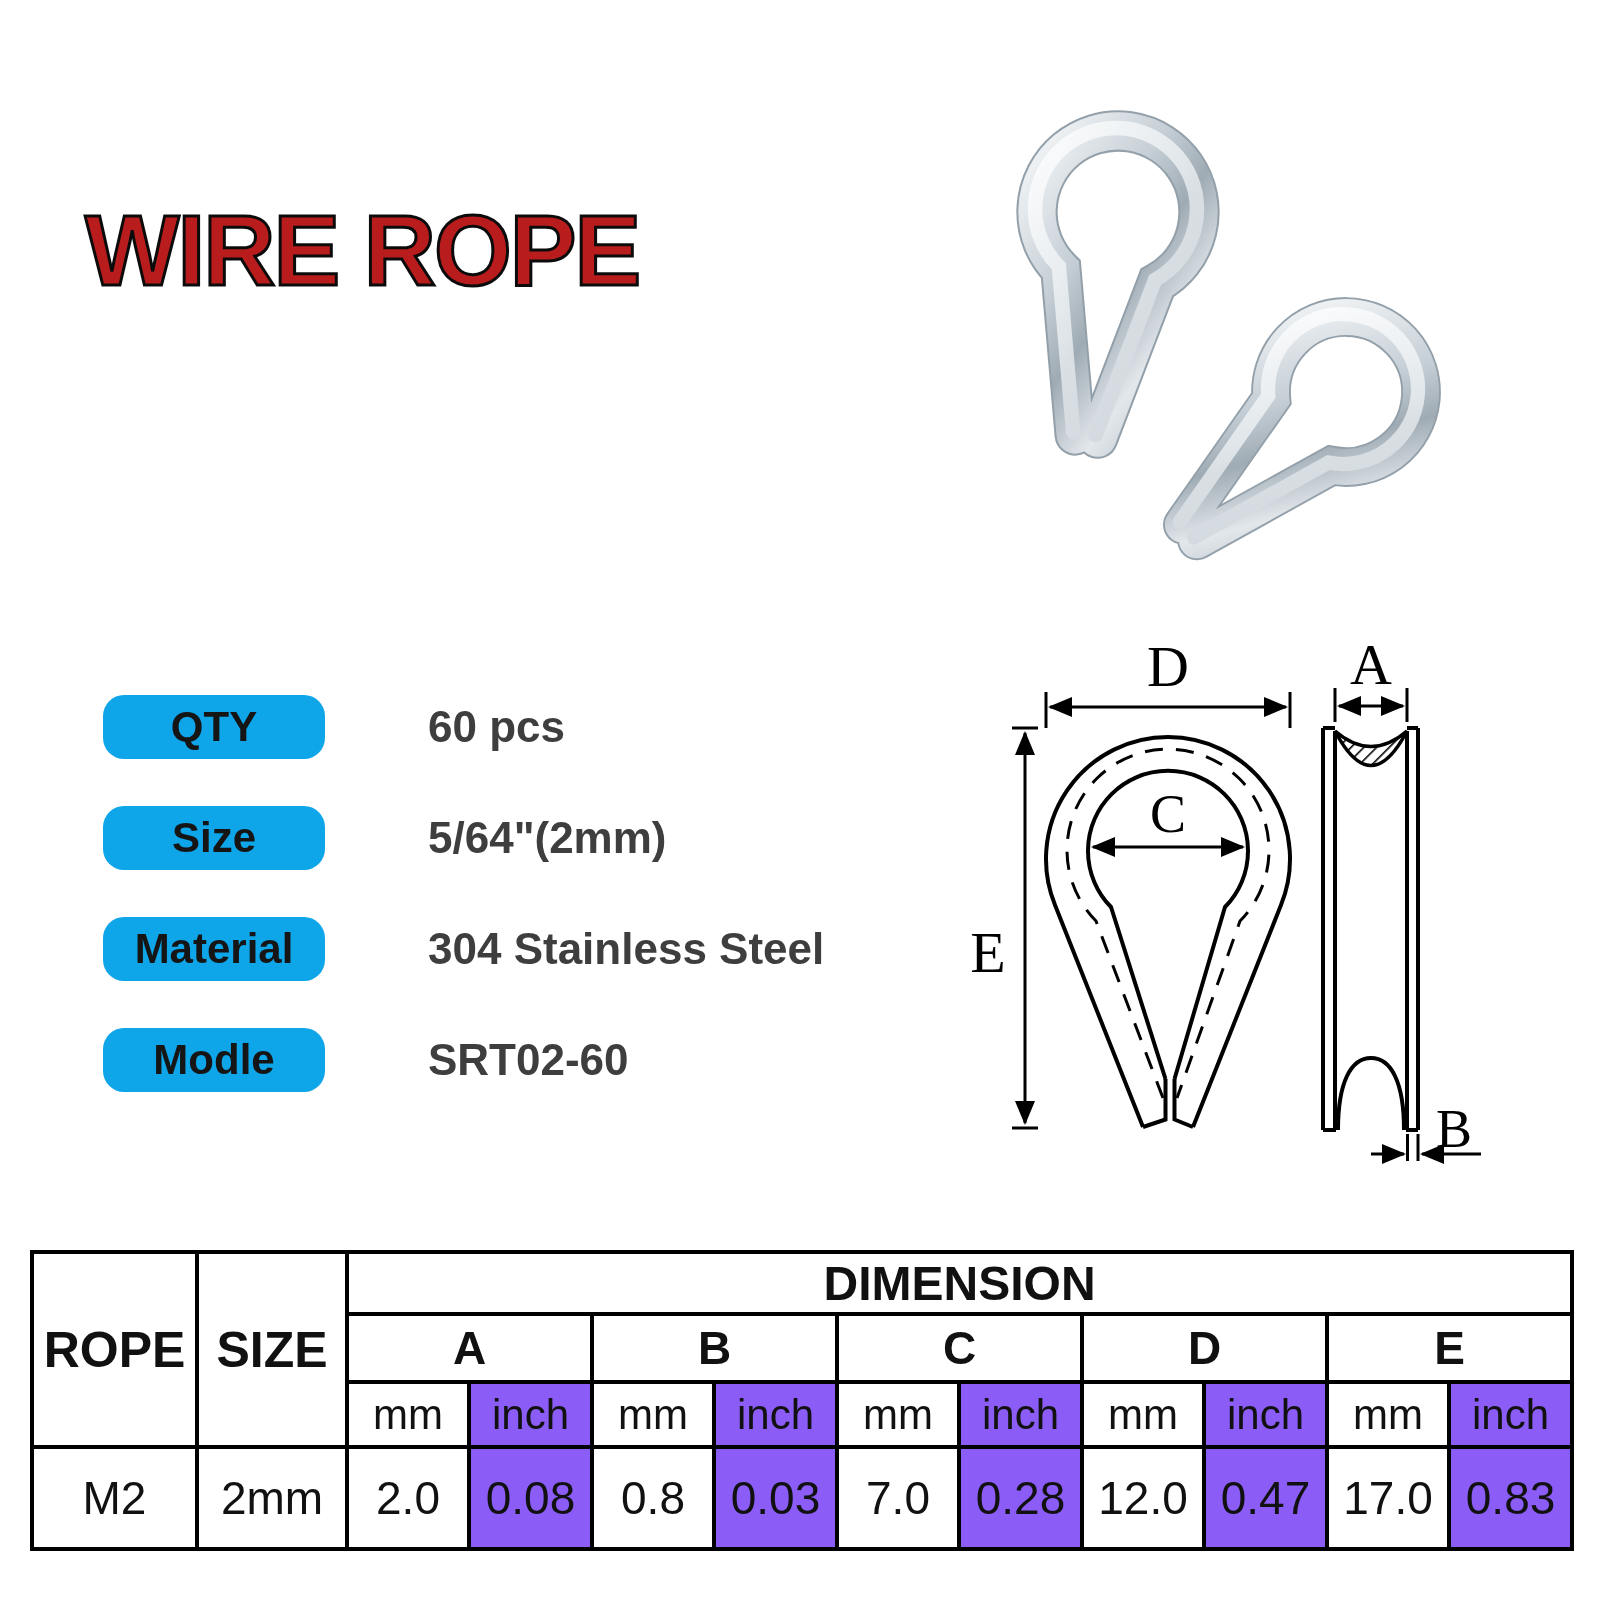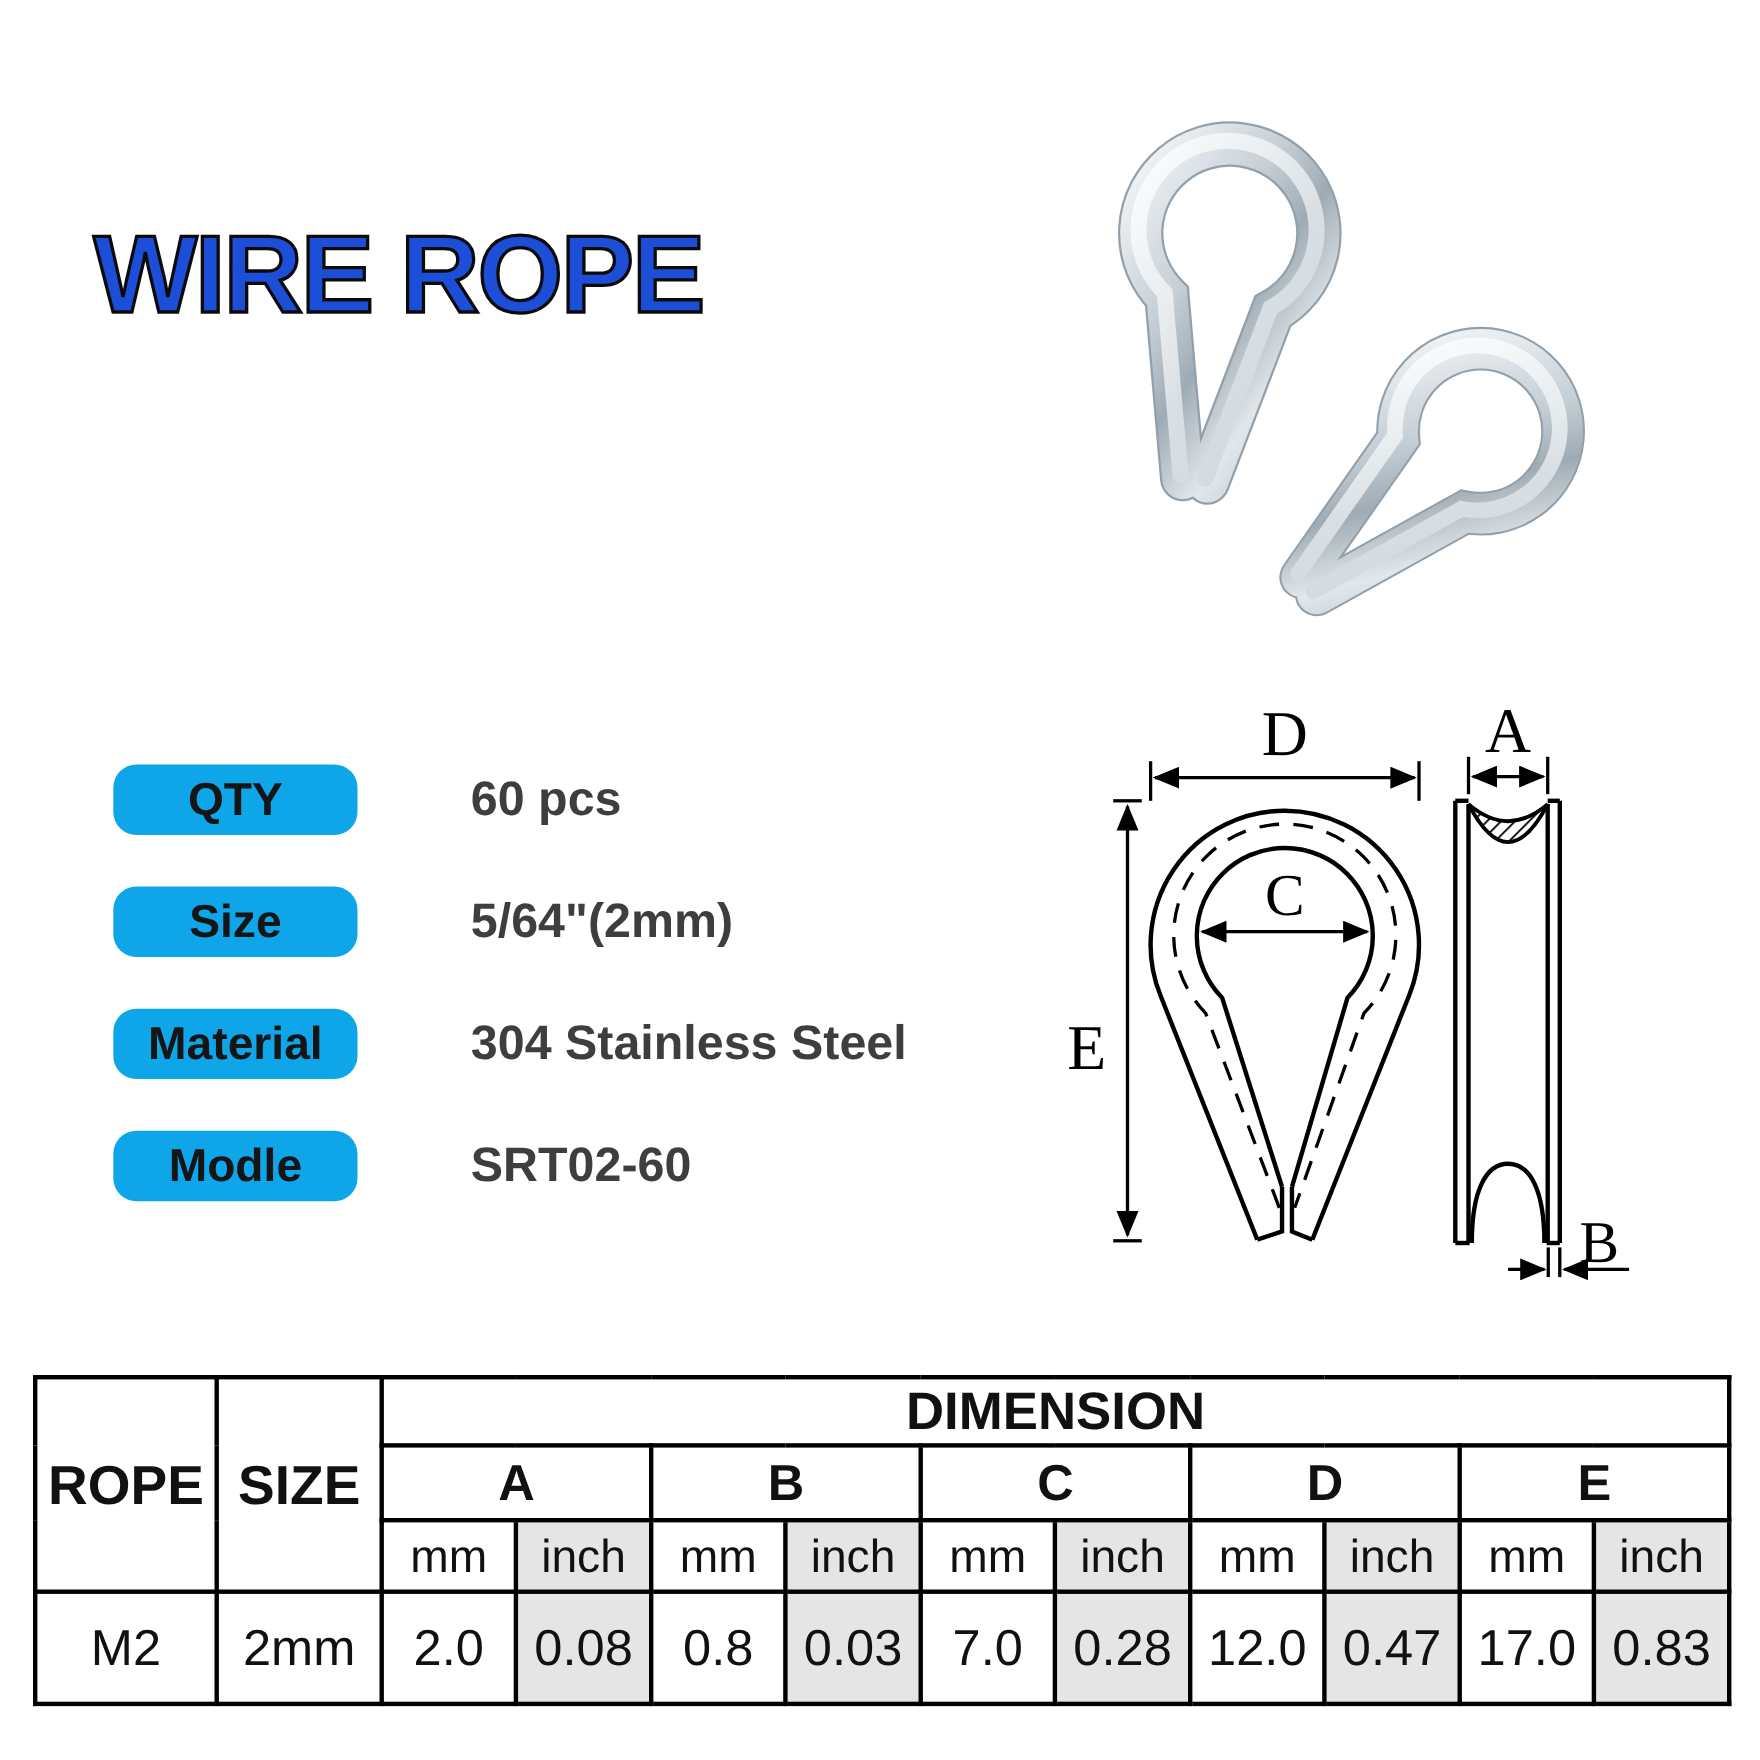--- a/index.html
+++ b/index.html
@@ -1,20 +1,20 @@
 <!DOCTYPE html>
 <html><head>
 <meta charset="utf-8">
 <style>
   html,body{margin:0;padding:0;background:#ffffff;}
   .canvas{position:relative;width:1600px;height:1600px;background:#ffffff;overflow:hidden;
           font-family:"Liberation Sans",sans-serif;}
 
   
-  .title{position:absolute;left:85px;top:188px;color:#1d4ed8;font-weight:bold;
+  .title{position:absolute;left:85px;top:188px;color:#b91c1c;font-weight:bold;
          font-size:100px;line-height:124px;letter-spacing:-2px;-webkit-text-stroke:3px #0b0b0b;}
 
   
   .spec-row{position:absolute;left:103px;height:64px;}
   .badge{position:absolute;left:0;top:0;width:222px;height:64px;background:#0ea5e9;
          border-radius:21px;display:flex;align-items:center;justify-content:center;
          color:#151515;font-weight:bold;font-size:42px;}
   .spec-value{position:absolute;left:325px;top:0;height:64px;display:flex;align-items:center;
          color:#3E3E3E;font-weight:bold;font-size:44px;white-space:nowrap;}
 
@@ -25,21 +25,21 @@
   
   .dim-table{position:absolute;left:30px;top:1250px;width:1540px;border-collapse:collapse;
              table-layout:fixed;color:#111;}
   .dim-table th,.dim-table td{border:4px solid #000;text-align:center;vertical-align:middle;padding:0;}
   .r1{height:62px}.r2{height:68px}.r3{height:65px}.r4{height:102px}
   .th-big{font-size:50px;font-weight:bold;}
   .th-dim{font-size:48px;font-weight:bold;}
   .th-letter{font-size:46px;font-weight:bold;}
   .unit{font-size:42px;font-weight:normal;}
   .data{font-size:46px;font-weight:normal;}
-  .inch{background:#e5e5e5;}
+  .inch{background:#8b5cf6;}
 </style>
 </head>
 <body>
 
 <div class="canvas">
 
   <div class="title">
     <div>WIRE ROPE</div>
   </div>
 

